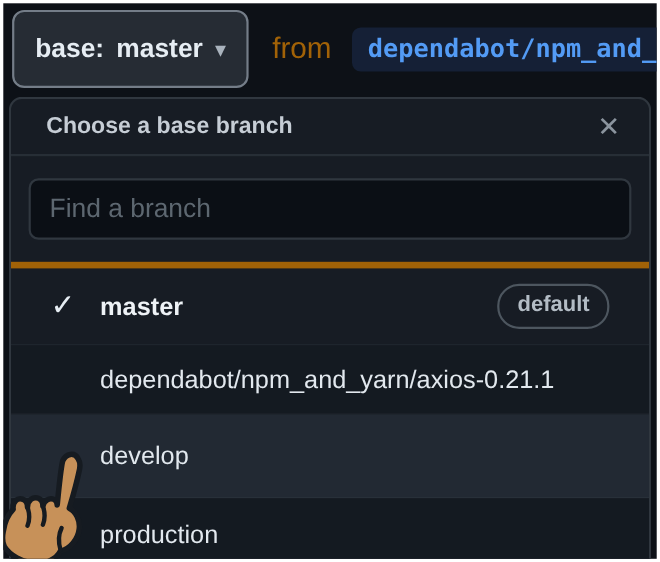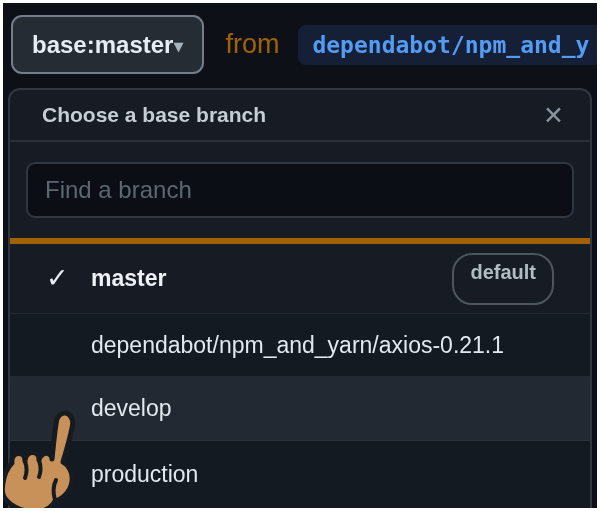--- a/index.html
+++ b/index.html
@@ -18,23 +18,24 @@
   }
 
   
   .topbar {
     position: absolute;
     top: 12px; left: 8px; right: 0; height: 59px;
     display: flex;
     align-items: center;
   }
   .base-btn {
-    height: 59px;
-    display: flex;
-    align-items: center;
+    height: 71px;
+    display: flex;
+    align-items: center;
+    gap: 11px;
     padding: 0 19px;
     background: #262c34;
     border: 2px solid #747d88;
     border-radius: 11px;
     color: #e6edf3;
     font-size: 24px;
     cursor: pointer;
   }
   .base-btn .prefix { font-weight: 600; }
   .base-btn .branch { font-weight: 700; }
@@ -121,38 +122,38 @@
     display: flex;
     align-items: center;
     padding-left: 81px;
     font-size: 23px;
     color: #e2e8ee;
     cursor: pointer;
     border-bottom: 1px solid #232a32;
   }
   .row-master   { height: 70px; font-weight: 700; color: #eef2f6; }
   .row-dep      { height: 63px; background: #141a21; font-weight: 500; }
-  .row-develop  { height: 64px; background: #222933; font-weight: 500; border-bottom-color: #2b323b; }
+  .row-develop  { height: 76px; background: #222933; font-weight: 500; border-bottom-color: #2b323b; }
   .row-prod     { height: 67px; background: #141a21; font-weight: 500; border-bottom: none; }
   .check {
     position: absolute;
     left: 36px;
     font-family: "DejaVu Sans", sans-serif;
     font-size: 27px;
     font-weight: 700;
     color: #e6edf3;
     top: 50%;
     transform: translateY(-54%);
   }
   .default-badge {
     margin-left: auto;
     margin-right: 36px;
     border: 2px solid #4d565f;
     border-radius: 20px;
-    padding: 4px 16px 18px;
+    padding: 4px 16px 7px;
     font-size: 20px;
     font-weight: 600;
     color: #b3bcc5;
     line-height: 1.3;
   }
 
   
   .hand {
     position: absolute;
     left: -1px;

